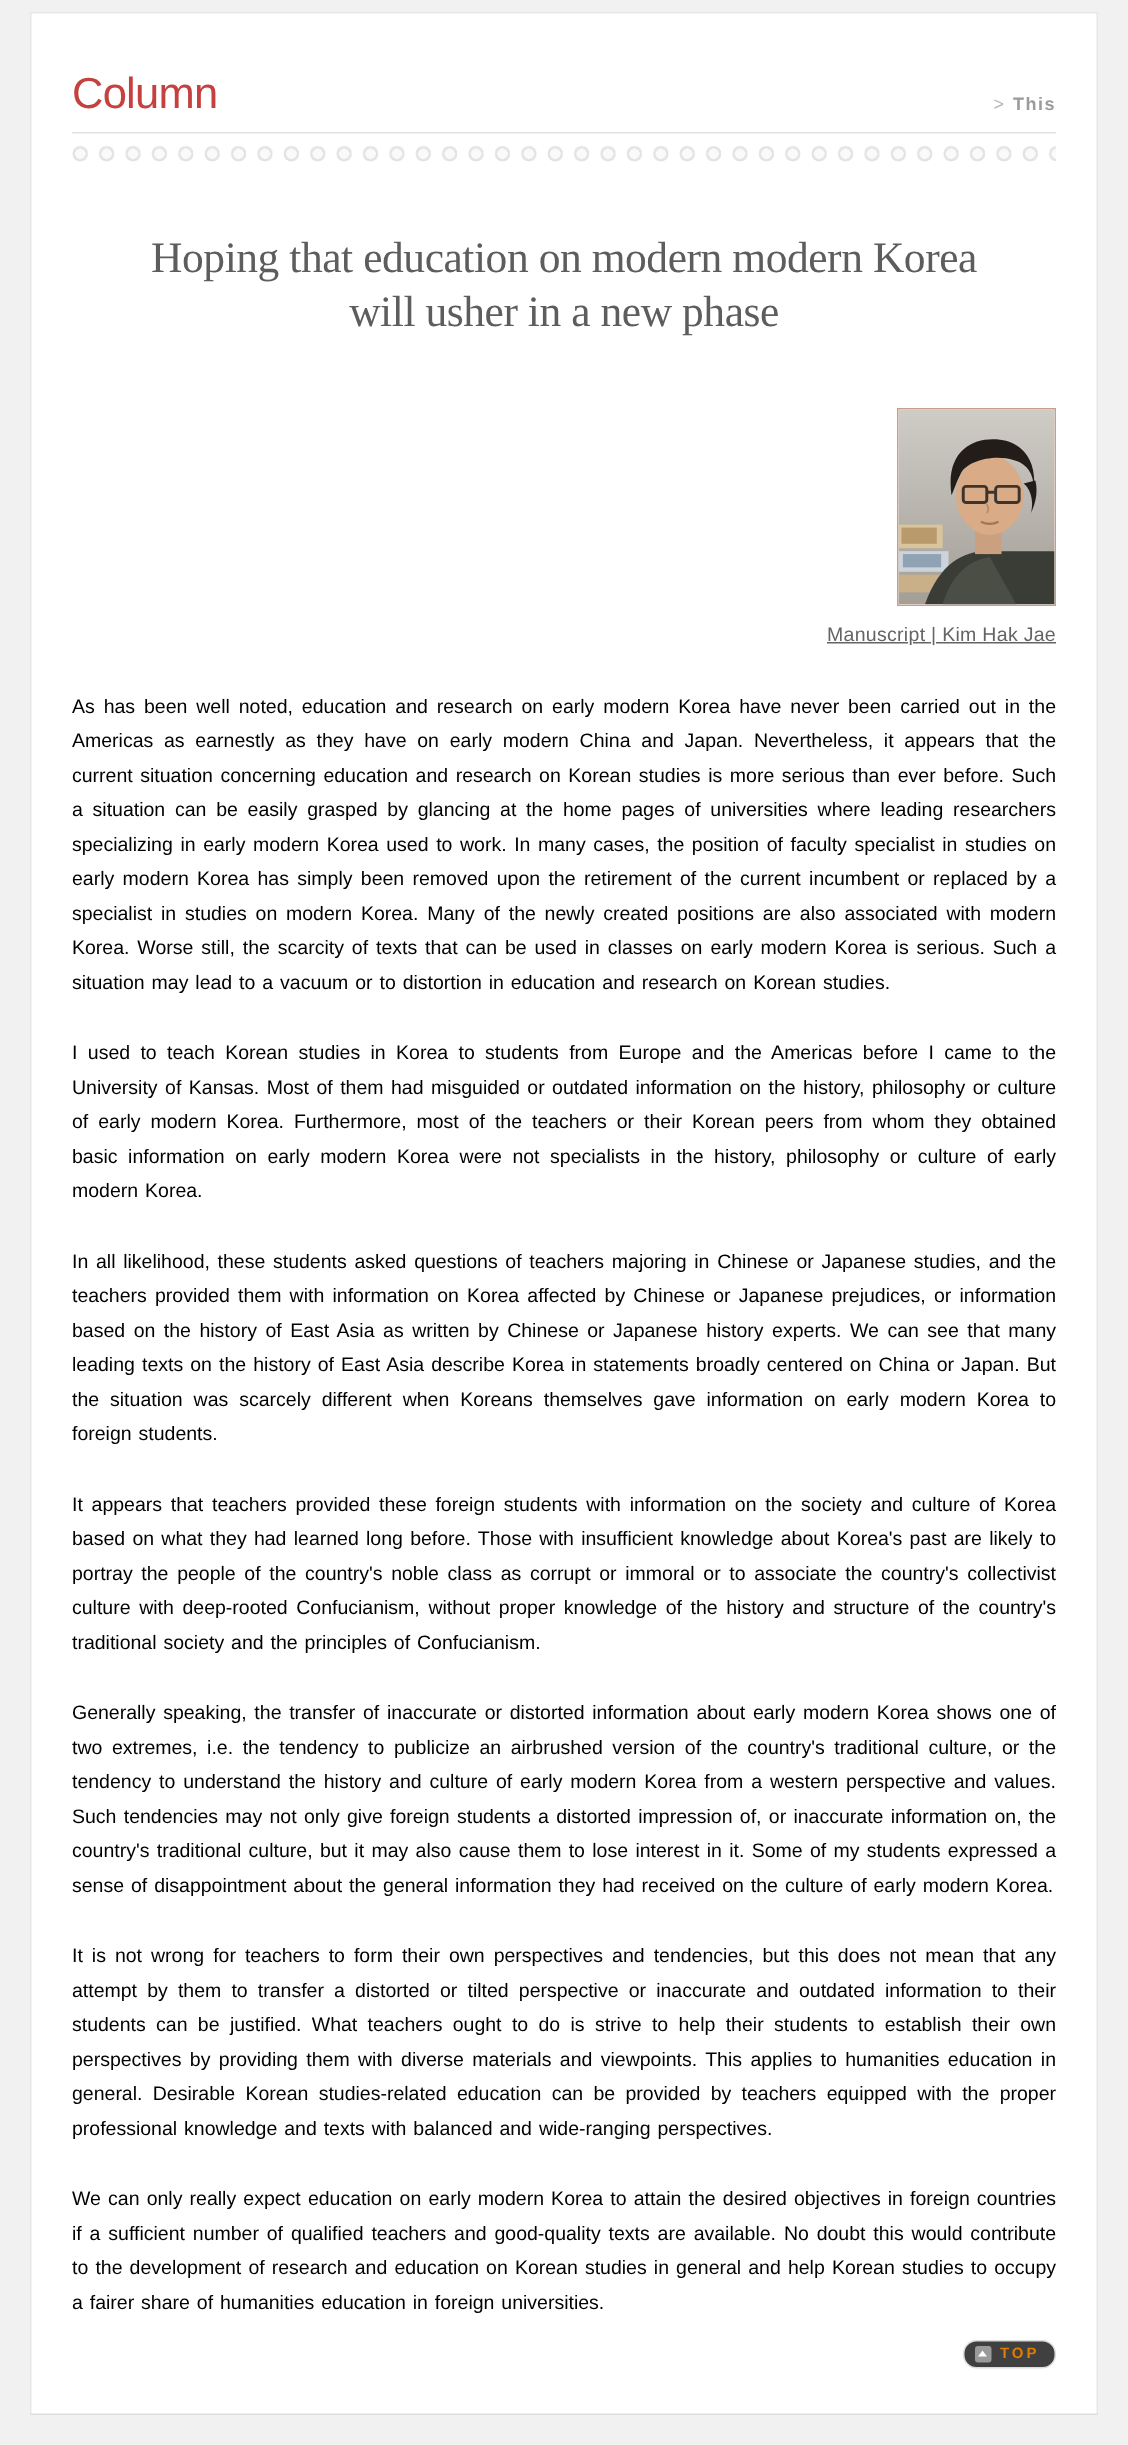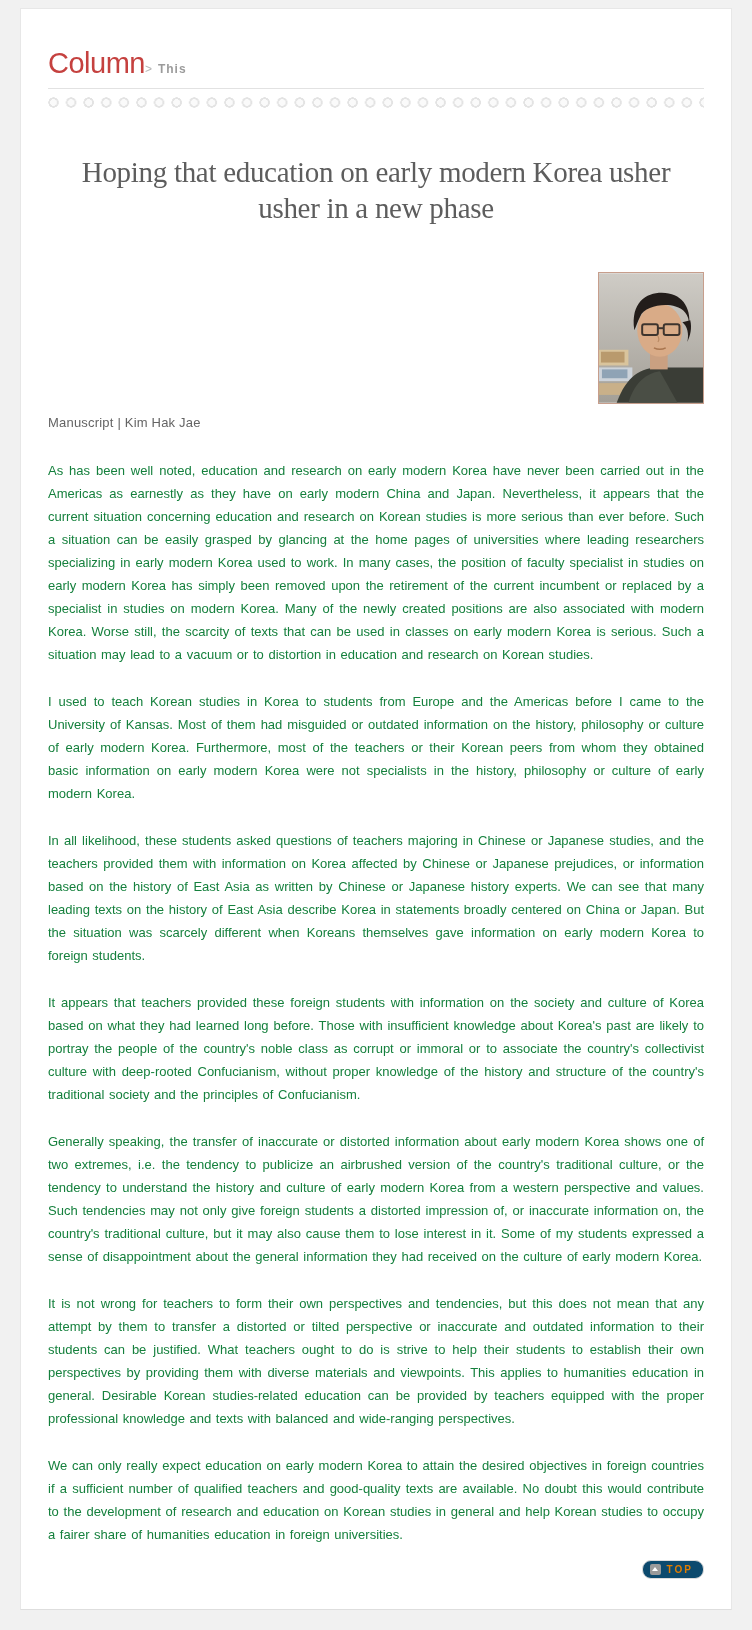--- a/index.html
+++ b/index.html
@@ -14,20 +14,21 @@
   .content-card {
     background: #ffffff;
     border: 1px solid #e7e7e7;
     border-bottom-color: #dedede;
     min-height: 1575px;
     padding: 40px 27px 30px 27px;
   }
   
   .card-header {
     display: flex;
+    justify-content: space-between;
     align-items: flex-end;
     padding: 0 0 10px 0;
     border-bottom: 1px solid #e2e2e2;
   }
   .section-heading {
     font-size: 29px;
     font-weight: 400;
     color: #c5413f;
     letter-spacing: -0.5px;
     line-height: 1;
@@ -73,46 +74,47 @@
     margin-top: 46px;
   }
   .author-photo {
     width: 106px;
     height: 132px;
     border: 1px solid #c79e8c;
     display: block;
   }
   .byline {
     margin-top: 8px;
-    text-align: left;
+    text-align: right;
     font-size: 13px;
     line-height: 21px;
     color: #646464;
+    text-decoration: underline;
   }
   .byline .author-line { letter-spacing: 0.2px; }
   
   .article-body { margin-top: 26px; }
   .article-body p {
     font-size: 13px;
     line-height: 23px;
-    color: #15803d;
+    color: #000000;
     text-align: justify;
     margin-bottom: 24px;
     word-spacing: 1px;
   }
   .article-body p:last-child { margin-bottom: 0; }
   
   .top-row { display: flex; justify-content: flex-end; margin-top: 14px; }
   .top-button {
     display: inline-flex;
     align-items: flex-start;
     gap: 6px;
     border: 1px solid #dcdcdc;
     border-radius: 9px;
-    background: #0c4a6e;
+    background: #404040;
     padding: 3px 10px 3px 7px;
     cursor: pointer;
   }
   .top-arrow-icon {
     width: 11px; height: 11px;
     background: #9a9a9a;
     border-radius: 2px;
     display: inline-flex;
     align-items: center;
     justify-content: center;
@@ -141,21 +143,21 @@
     <div class="card-header">
       <h1 class="section-heading">Column</h1>
       <a class="breadcrumb">
         <span class="chev">&gt;</span>
         <span>This</span>
       </a>
     </div>
 
     <div class="dotted-divider"></div>
 
-    <h2 class="article-title">Hoping that education on early modern Korea usher usher in a new phase</h2>
+    <h2 class="article-title">Hoping that education on modern modern Korea will usher in a new phase</h2>
 
     <div class="photo-row">
       <svg class="author-photo" viewBox="0 0 106 132" xmlns="http://www.w3.org/2000/svg" role="img">
         <defs>
           <linearGradient id="bg" x1="0" y1="0" x2="0" y2="1">
             <stop offset="0" stop-color="#cfccc6"></stop>
             <stop offset="1" stop-color="#a39f97"></stop>
           </linearGradient>
         </defs>
         <rect x="0" y="0" width="106" height="132" fill="url(#bg)"></rect>

